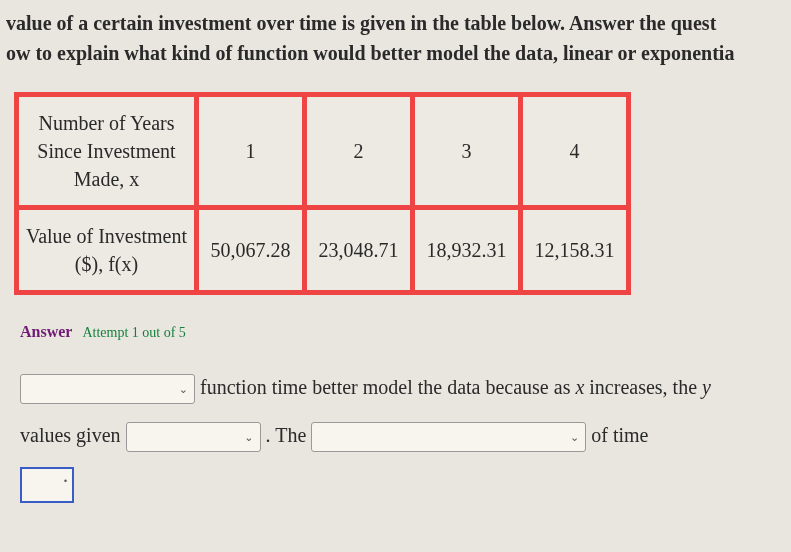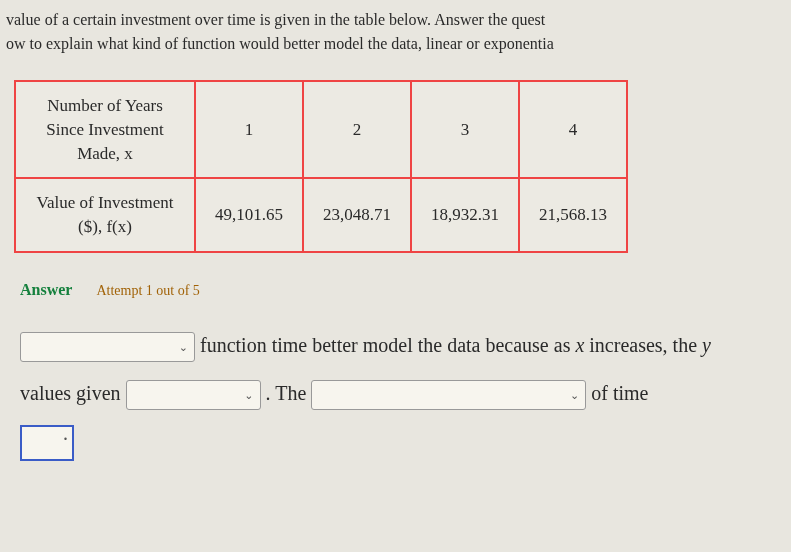--- a/index.html
+++ b/index.html
@@ -10,57 +10,58 @@
     body {
       font-family: Georgia, 'Times New Roman', serif;
       background: #e8e6df;
       width: 791px;
       height: 552px;
       padding: 8px 0 0 0;
       color: #2a2a2a;
       overflow: hidden;
     }
     .question-text {
-      font-size: 16px;
+      font-size: 20px;
       line-height: 1.5;
       padding: 0 6px 24px 6px;
+      font-weight: bold;
     }
     .data-table {
       border-collapse: collapse;
       margin: 0 0 28px 14px;
       background: #eceae3;
     }
     .data-table td, .data-table th {
-      border: 2px solid #ef4444;
+      border: 5px solid #ef4444;
       padding: 12px 6px;
       text-align: center;
-      font-size: 17px;
+      font-size: 20px;
       font-weight: normal;
       vertical-align: middle;
     }
     .data-table .row-header {
       text-align: center;
       line-height: 1.4;
       width: 180px;
     }
     .data-table .data-cell {
       width: 108px;
     }
     .answer-label {
       margin: 0 0 22px 20px;
       font-size: 16px;
     }
     .answer-label .bold {
       font-weight: bold;
-      color: #15803d;
+      color: #701a75;
     }
     .answer-label .attempt {
-      color: #a16207;
+      color: #15803d;
       font-size: 14px;
-      margin-left: 20px;
+      margin-left: 6px;
     }
     .fill-area {
       padding: 0 6px 0 20px;
       font-size: 20px;
       line-height: 2.4;
     }
     .fill-area .line {
       display: block;
       white-space: nowrap;
     }
@@ -121,24 +122,24 @@
     <td class="data-cell">1</td>
     <td class="data-cell">2</td>
     <td class="data-cell">3</td>
     <td class="data-cell">4</td>
   </tr>
   <tr>
     <td class="row-header">
       <span>Value of Investment</span><br>
       <span>($), f(x)</span>
     </td>
-    <td class="data-cell">49,101.65</td>
+    <td class="data-cell">50,067.28</td>
     <td class="data-cell">23,048.71</td>
     <td class="data-cell">18,932.31</td>
-    <td class="data-cell">21,568.13</td>
+    <td class="data-cell">12,158.31</td>
   </tr>
 </tbody>
   </table>
 
 <div class="answer-label">
   <span class="bold">Answer</span>
   <span class="attempt">Attempt 1 out of 5</span>
 </div>
 
 <div class="fill-area">

